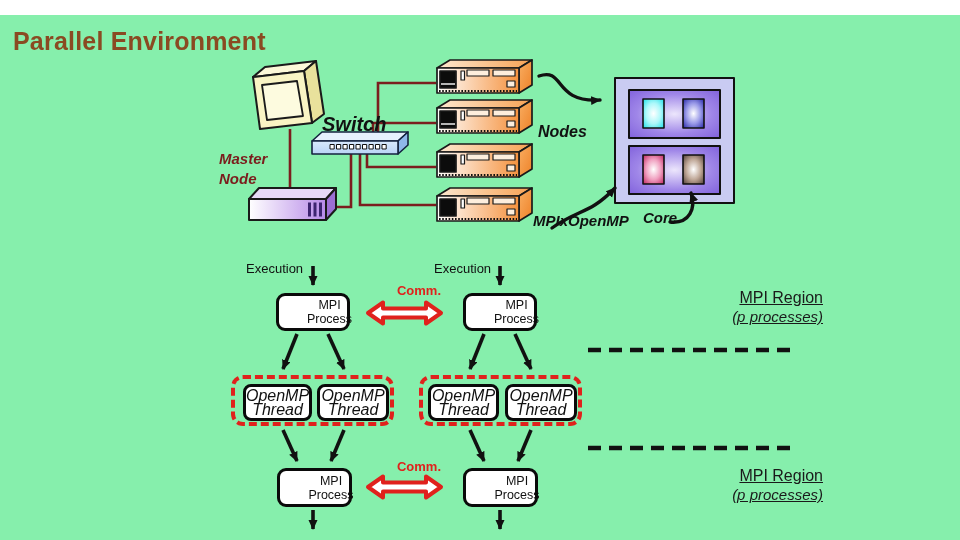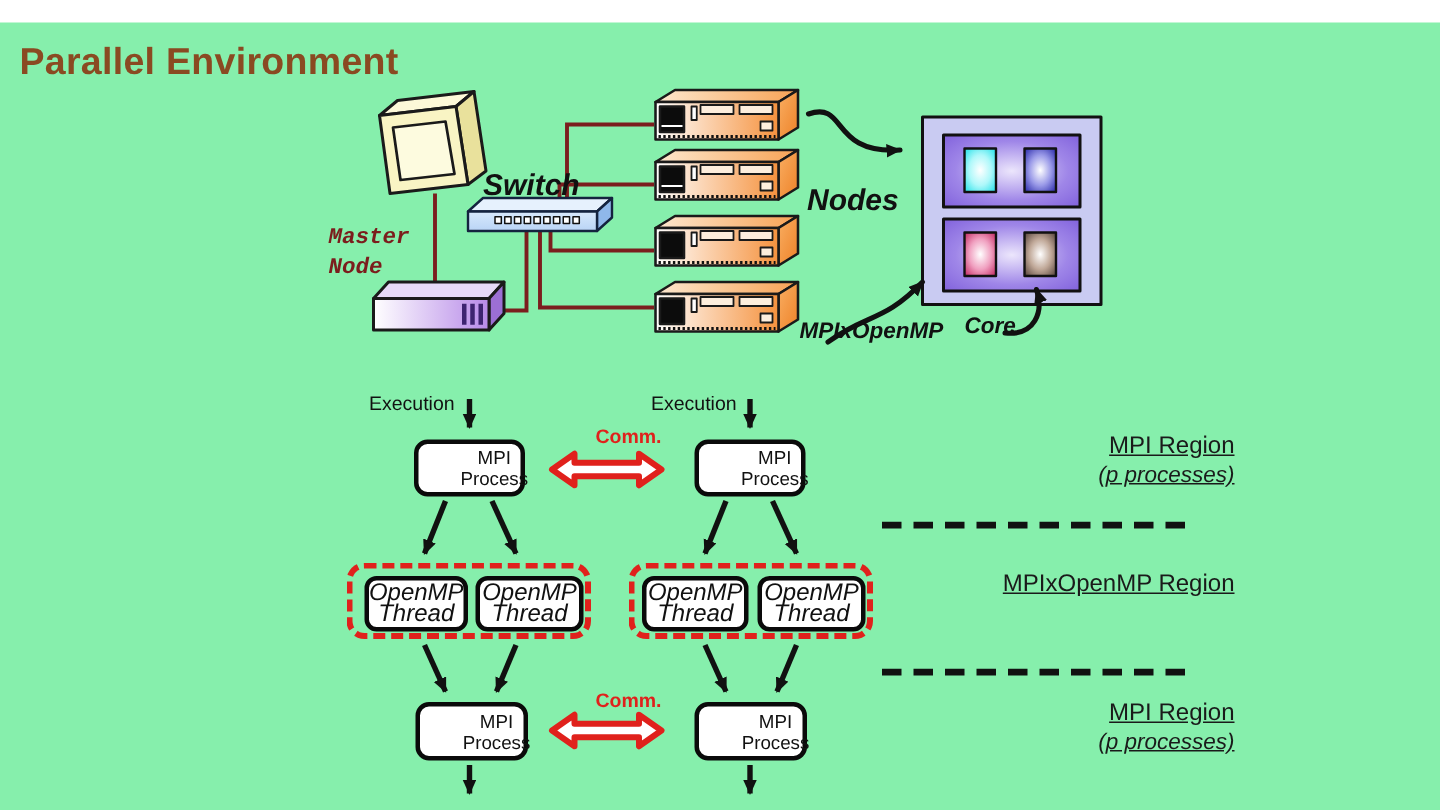--- a/index.html
+++ b/index.html
@@ -5,22 +5,22 @@
   html,body{margin:0;padding:0;background:#fff;}
   #slide{position:relative;width:960px;height:540px;background:#86efac;overflow:hidden;
          font-family:"Liberation Sans",sans-serif;color:#111;margin-top:15px;}
   #gfx{position:absolute;left:0;top:0;z-index:1;}
   .lbl{position:absolute;z-index:3;white-space:pre-line;}
   .title{left:13px;top:12px;font-size:25px;font-weight:bold;color:#8a4a22;letter-spacing:.2px;}
   .maroon{color:#7b1d1d;font-weight:bold;font-style:italic;font-size:15px;line-height:1.35;}
   .blackital{color:#111;font-weight:bold;font-style:italic;}
   .infiniband{left:344px;top:30px;}
   .switch{left:322px;top:98px;font-size:20px;}
-  .master{left:219px;top:134px;font-family:Liberation Mono, monospace;}
-  .nodes{left:538px;top:108px;font-size:20px;}
+  .master{left:219px;top:134px;}
+  .nodes{left:538px;top:108px;font-size:16px;}
   .processor{left:533px;top:197px;font-size:15px;}
   .core{left:643px;top:194px;font-size:15px;}
   .exec{font-size:13px;color:#111;}
   .exec1{left:246px;top:246px;}
   .exec2{left:434px;top:246px;}
   .comm{width:74px;text-align:right;font-size:13px;font-weight:bold;color:#e0211c;}
   .comm1{left:367px;top:268px;}
   .comm2{left:367px;top:444px;}
   .proc-box,.thread-box{position:absolute;z-index:4;box-sizing:border-box;background:#fff;
       border:3px solid #0a0a0a;display:flex;flex-direction:column;align-items:center;
@@ -282,20 +282,19 @@
   <div class="thread-box ompD">
     <span>OpenMP</span>
     <span>Thread</span>
   </div>
 
   <div class="region r1">
     <div class="rname">MPI Region</div>
     <div class="rdetail">(p processes)</div>
   </div>
   <div class="region r2">
-    <div class="rname">MPIxOpenMP Region</div>
   </div>
   <div class="region r3">
     <div class="rname">MPI Region</div>
     <div class="rdetail">(p processes)</div>
   </div>
 
 </div>
 
 </body></html>

